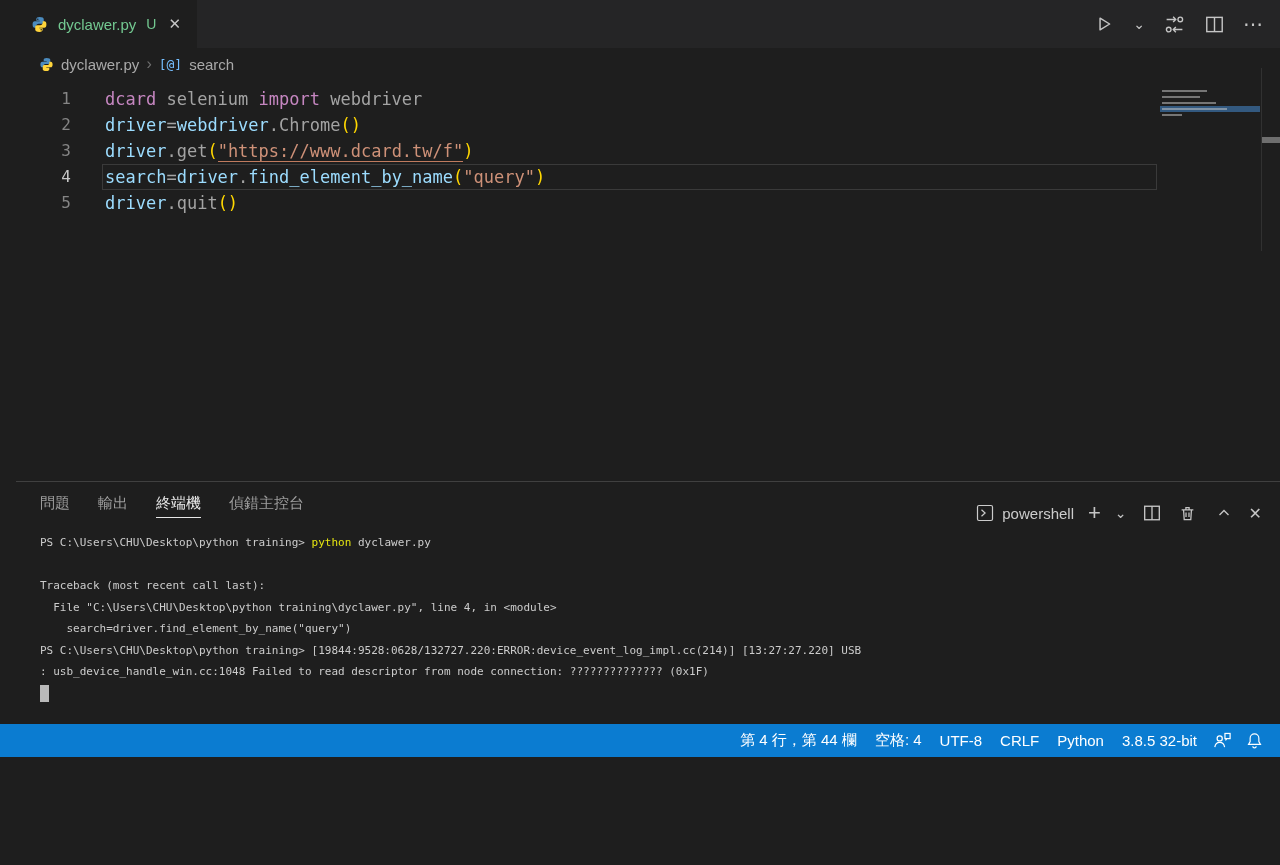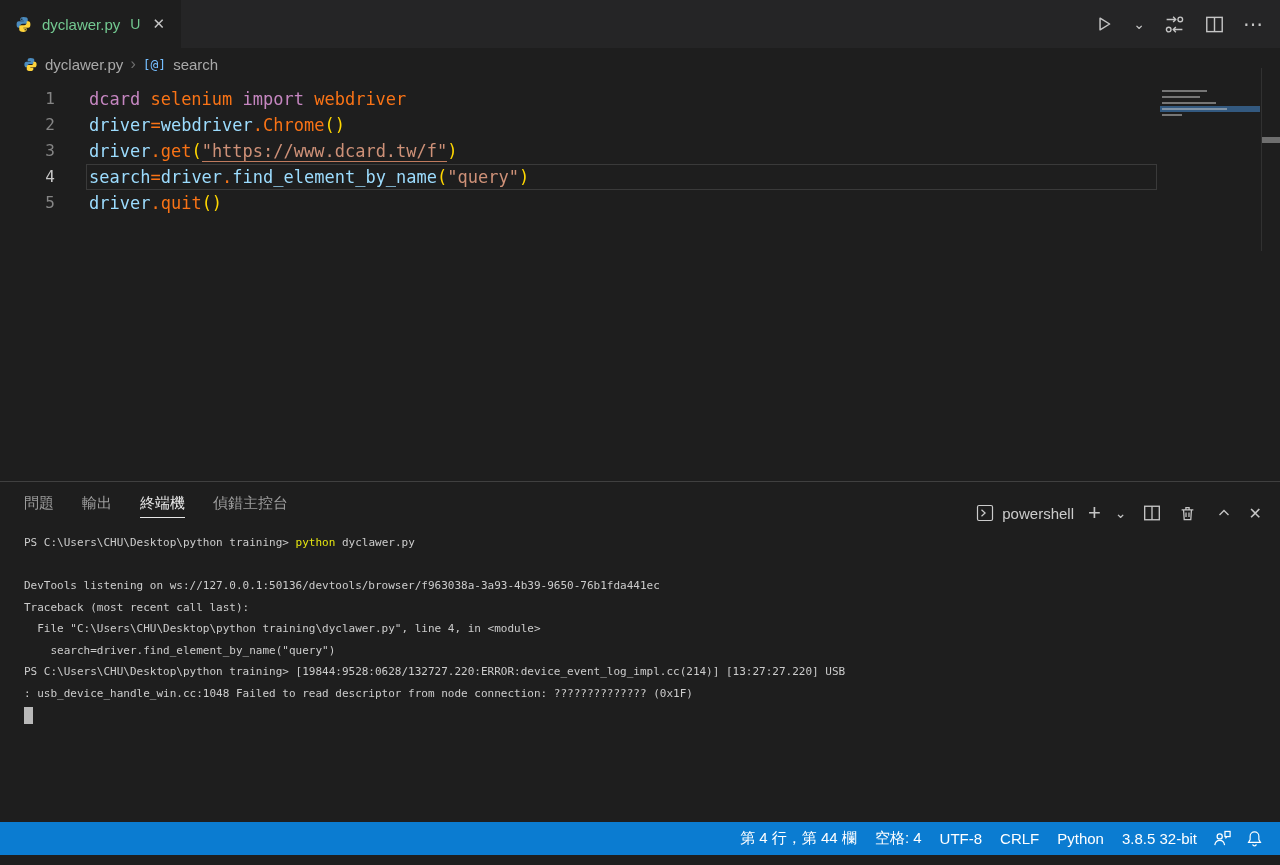--- a/index.html
+++ b/index.html
@@ -1,18 +1,18 @@
 <!DOCTYPE html>
 <html><head>
 <meta charset="utf-8">
 <style>
   * { margin:0; padding:0; box-sizing:border-box; }
   html,body { background:#1e1e1e; }
-  .window { position:relative; width:1280px; height:855px; background:#1e1e1e; overflow:hidden;
-            font-family:"Liberation Sans", sans-serif; color:#cccccc; }
+  .window { position:relative; width:1280px; height:757px; background:#1e1e1e; overflow:hidden;
+            font-family:"Liberation Sans", sans-serif; color:#cccccc;padding-left:16px; }
 
   
   .tabbar { display:flex; align-items:stretch; height:48px; background:#252526; }
   .tab { display:flex; align-items:center; gap:8px; width:182px; padding:0 12px 0 14px;
          background:#1e1e1e; border-right:1px solid #252526; cursor:pointer; }
   .tab-label { color:#73c991; font-size:15px; }
   .tab-badge { color:#73c991; font-size:14px; margin-left:2px; }
   .tab-close { margin-left:auto; color:#c5c5c5; font-size:15px; padding:2px 4px; }
   .tabbar-actions { margin-left:auto; display:flex; align-items:center; gap:18px; padding-right:16px; }
   .action-icon { display:flex; align-items:center; justify-content:center; width:22px; height:22px; color:#c5c5c5; }
@@ -28,21 +28,21 @@
   
   .editor { position:relative; height:401px; background:#1e1e1e; padding-top:6px;
             font-family:"DejaVu Sans Mono", monospace; font-size:17px; }
   .code-line { position:relative; height:26px; line-height:26px; padding-left:89px; white-space:pre; }
   .line-number { position:absolute; left:0; top:0; width:55px; text-align:right; color:#858585; font-size:16px; }
   .code-line.current .line-number { color:#c6c6c6; }
   .code-line.current::before { content:""; position:absolute; left:86px; right:123px; top:0; bottom:0;
                                border:1px solid #3a3a3a; pointer-events:none; }
   .tok-kw { color:#c586c0; }
   .tok-id { color:#9cdcfe; }
-  .tok-pl { color:#f97316; }
+  .tok-pl { color:#a3a3a3; }
   .tok-pr { color:#ffd700; }
   .tok-st { color:#ce9178; }
   .tok-stl { color:#ce9178; border-bottom:1px solid #c07b5e; }
 
   
   .minimap { position:absolute; top:8px; right:20px; width:100px; }
   .mm-row { position:relative; height:6px; }
   .mm-row.current { background:#33597f; }
   .mm-dash { position:absolute; top:2px; left:2px; height:2px; background:rgba(205,205,205,0.5); }
   .overview-sep { position:absolute; top:-12px; bottom:230px; right:18px; width:1px; background:#313131; }
@@ -202,21 +202,20 @@
               <path d="M3.5 10l4.5-4.5L12.5 10"></path>
             </svg>
         </span>
         <span class="panel-x">✕</span>
       </div>
     </div>
     <div class="terminal">
       <div id="terminal-lines">
           <div class="term-line"><span class="tt-t">PS C:\Users\CHU\Desktop\python training&gt; </span><span class="tt-cmd">python</span><span class="tt-t"> dyclawer.py</span></div>
           <div class="term-line">&nbsp;</div>
-          <div class="term-line"><span class="tt-t">DevTools listening on ws://127.0.0.1:50136/devtools/browser/f963038a-3a93-4b39-9650-76b1fda441ec</span></div>
           <div class="term-line"><span class="tt-t">Traceback (most recent call last):</span></div>
           <div class="term-line"><span class="tt-t">  File "C:\Users\CHU\Desktop\python training\dyclawer.py", line 4, in &lt;module&gt;</span></div>
           <div class="term-line"><span class="tt-t">    search=driver.find_element_by_name("query")</span></div>
           <div class="term-line"><span class="tt-t">PS C:\Users\CHU\Desktop\python training&gt; [19844:9528:0628/132727.220:ERROR:device_event_log_impl.cc(214)] [13:27:27.220] USB</span></div>
           <div class="term-line"><span class="tt-t">: usb_device_handle_win.cc:1048 Failed to read descriptor from node connection: ?????????????? (0x1F)</span></div>
         </div>
       <div class="term-line"><span class="term-cursor"></span></div>
     </div>
   </div>
 

